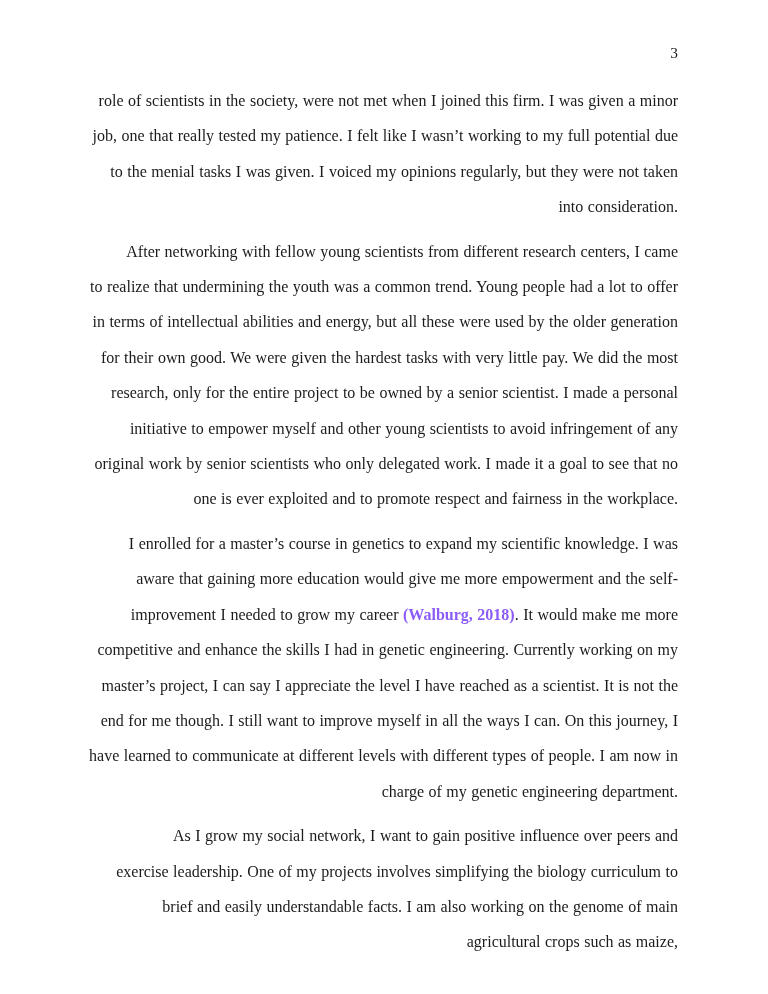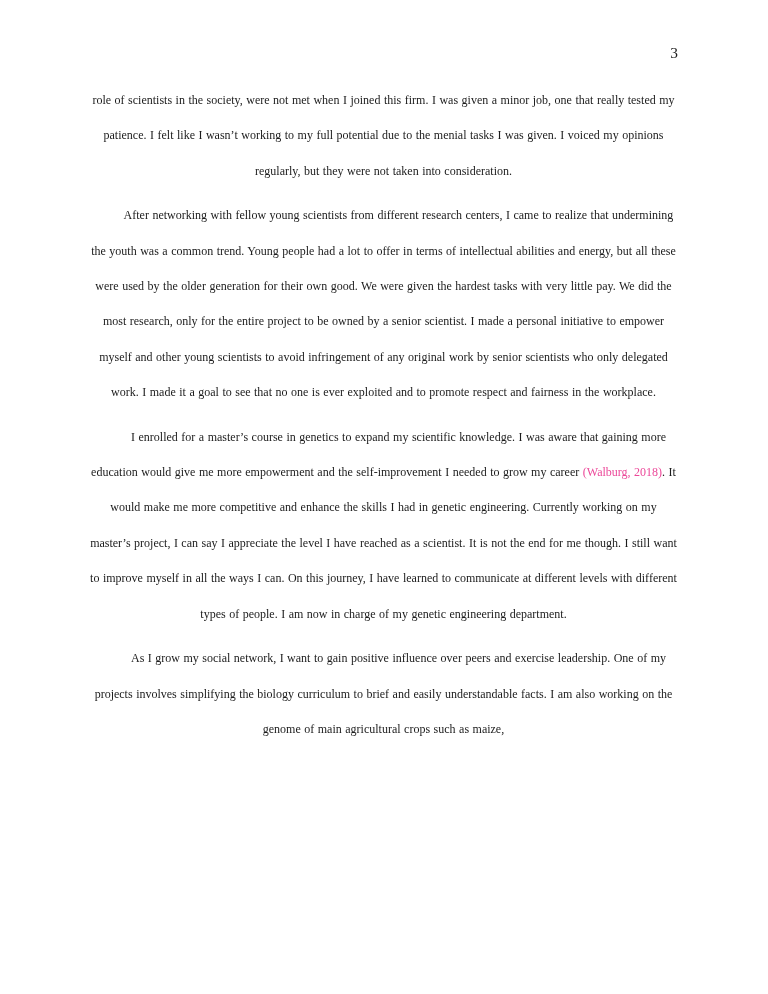--- a/index.html
+++ b/index.html
@@ -27,28 +27,28 @@
     color: #1b1b1b;
   }
   .content {
     position: absolute;
     top: 83px;
     left: 89px;
     width: 589px;
   }
   .para {
     margin: 0 0 9px 0;
-    font-size: 12px;
+    font-size: 16px;
     line-height: 35.4px;
-    text-align: center;
+    text-align: right;
     text-indent: 30px;
     word-spacing: 0.5px;
   }
   .para.no-indent { text-indent: 0; }
-  .citation { color: #ec4899; }
+  .citation { color: #8b5cf6; font-weight: bold; }
 </style>
 </head>
 <body>
 
 <div class="page">
 
   <div class="page-number">3</div>
 
   <div class="content">
 

